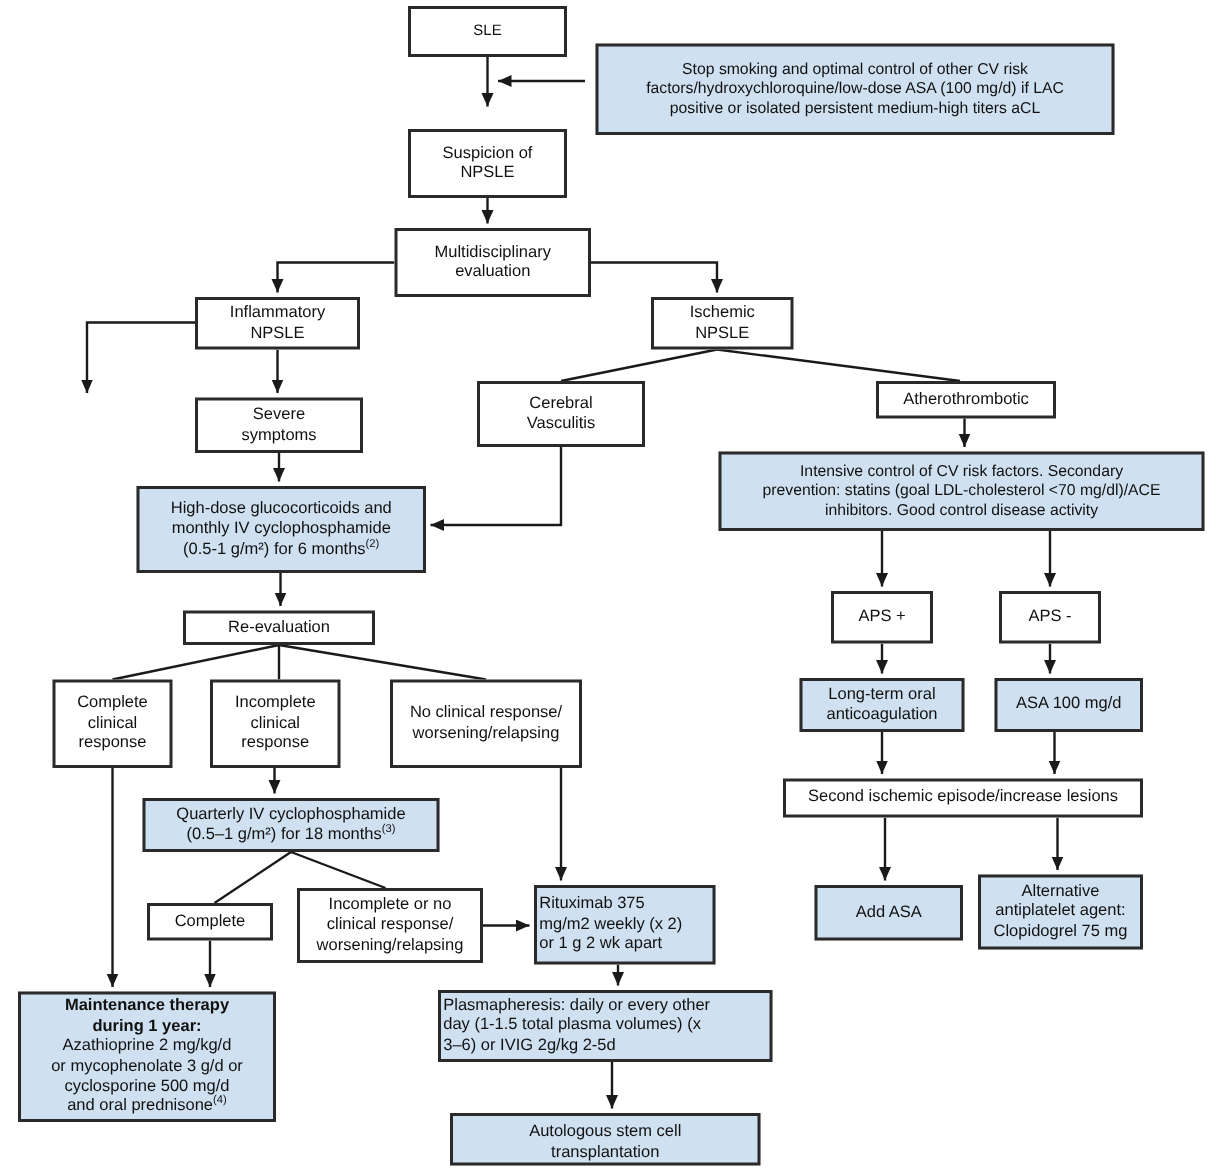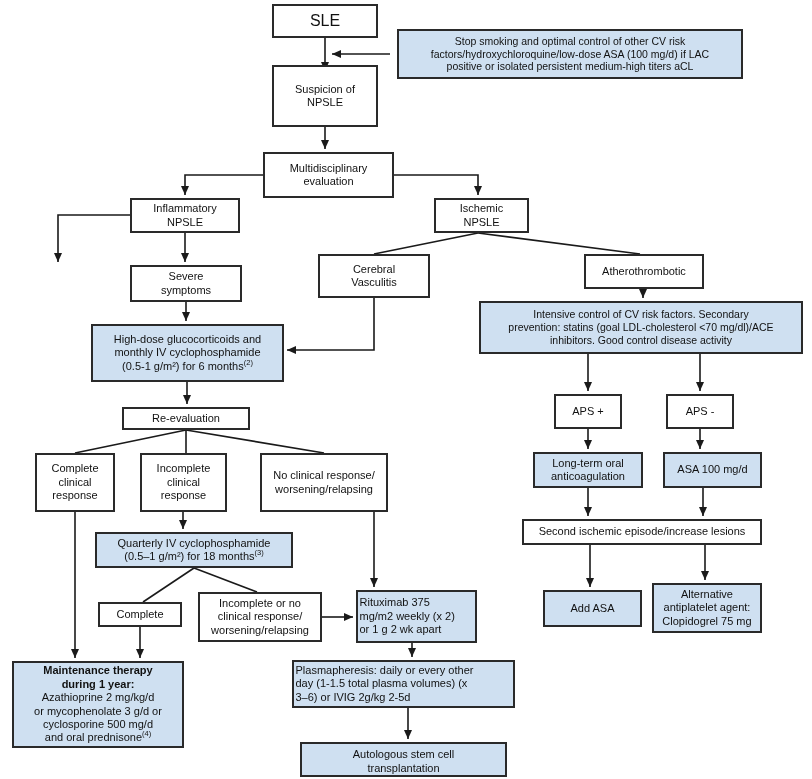--- a/index.html
+++ b/index.html
@@ -64,31 +64,31 @@
       <path d="M700,354 L700,391" marker-end="url(#ah)"></path>
       <path d="M588,429 L588,449" marker-end="url(#ah)"></path>
       <path d="M700,429 L700,449" marker-end="url(#ah)"></path>
       <path d="M588,488 L588,516" marker-end="url(#ah)"></path>
       <path d="M703,488 L703,516" marker-end="url(#ah)"></path>
       <path d="M590,545 L590,587" marker-end="url(#ah)"></path>
       <path d="M705,545 L705,580" marker-end="url(#ah)"></path>
     </g>
   </svg>
 
-  <div class="node" style="left:272px;top:4px;width:106px;height:34px;font-size:16px;text-align:center;">
+  <div class="node" style="left:272px;top:4px;width:106px;height:34px;font-size:10px;text-align:center;">
       <p>SLE</p>
     </div>
 
-  <div class="node blue small-font" style="left:397px;top:29px;width:346px;height:50px;">
+  <div class="node blue small-font" style="left:397px;top:29px;width:346px;height:61px;">
       <p>Stop smoking and optimal control of other CV risk
 factors/hydroxychloroquine/low-dose ASA (100 mg/d) if LAC
 positive or isolated persistent medium-high titers aCL</p>
     </div>
 
-  <div class="node" style="left:272px;top:65px;width:106px;height:62px;">
+  <div class="node" style="left:272px;top:86px;width:106px;height:46px;">
       <p>Suspicion of
 NPSLE</p>
     </div>
 
   <div class="node" style="left:263px;top:152px;width:131px;height:46px;">
       <p>Multidisciplinary
 evaluation</p>
     </div>
 
   <div class="node" style="left:130px;top:198px;width:110px;height:35px;">
@@ -105,21 +105,21 @@
   <div class="node" style="left:318px;top:254px;width:112px;height:44px;">
       <p>Cerebral
 Vasculitis</p>
     </div>
 
   <div class="node" style="left:130px;top:265px;width:112px;height:37px;">
       <p>Severe
 symptoms</p>
     </div>
 
-  <div class="node" style="left:584px;top:254px;width:120px;height:35px;">
+  <div class="node" style="left:584px;top:254px;width:120px;height:25px;">
       <p>Atherothrombotic</p>
     </div>
 
   <div class="node blue" style="left:91px;top:324px;width:193px;height:58px;">
       <p><span>High-dose glucocorticoids and
 monthly IV cyclophosphamide
 (0.5-1 g/m²) for 6 months</span><sup>(2)</sup></p>
     </div>
 
   <div class="node blue small-font" style="left:479px;top:301px;width:324px;height:53px;">

